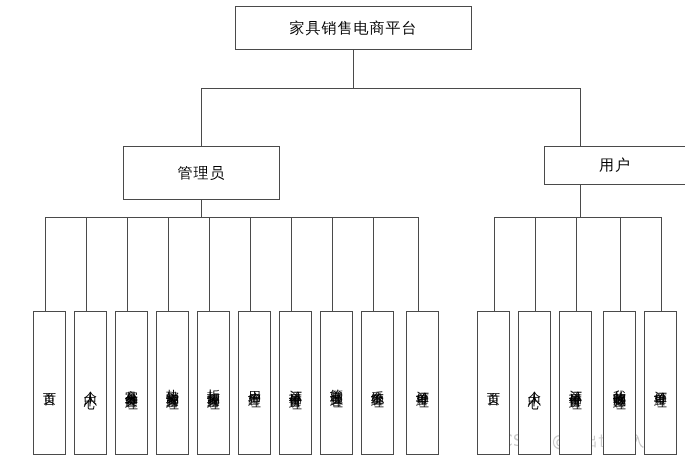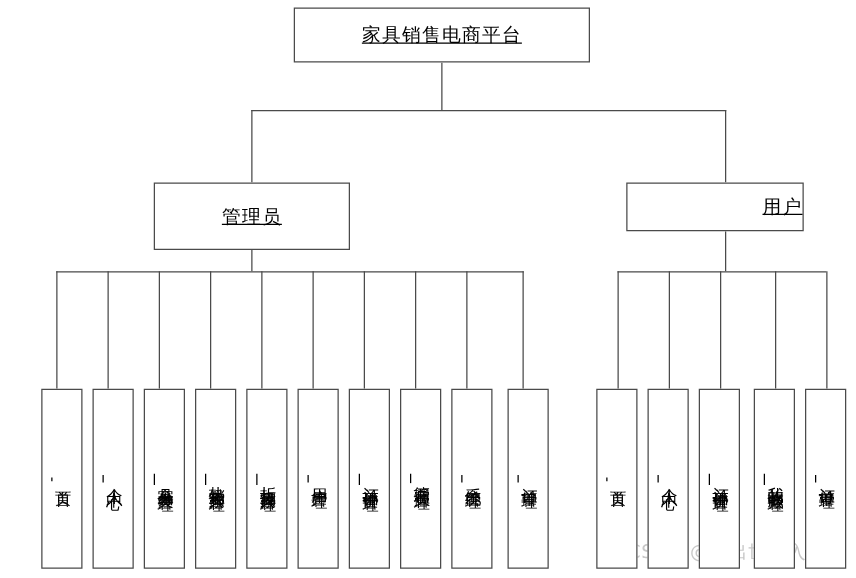--- a/index.html
+++ b/index.html
@@ -19,21 +19,20 @@
   
   .node {
     position: absolute;
     box-sizing: border-box;
     border: 1px solid #4a4a4a;
     background: #ffffff;
     display: flex;
     align-items: center;
     justify-content: center;
     color: #000000;
-    text-decoration: underline;
   }
   .node.root,
   .node.level2 {
     font-size: 15px;
     letter-spacing: 1px;
   }
   .node.leaf {
     font-size: 13px;
     line-height: 15px;
     padding: 3px 0;
@@ -104,21 +103,21 @@
   <div class="line vline" style="left:661px; top:217px; height:94px;"></div>
 
   <div class="node root" style="left:235px; top:6px; width:237px; height:44px;">
     <span>家具销售电商平台</span>
   </div>
 
   <div class="node level2" style="left:123px; top:146px; width:157px; height:54px;">
     <span>管理员</span>
   </div>
 
-  <div class="node level2" style="left:501px; top:146px; width:142px; height:39px;justify-content:flex-end;">
+  <div class="node level2" style="left:544px; top:146px; width:142px; height:39px;">
     <span>用户</span>
   </div>
 
   <div class="node leaf" style="left:33px;  top:311px; width:33px; height:144px;">
       <span class="vtext">首页</span>
     </div>
   <div class="node leaf" style="left:74px;  top:311px; width:33px; height:144px;">
       <span class="vtext">个人中心</span>
     </div>
   <div class="node leaf" style="left:115px; top:311px; width:33px; height:144px;">

